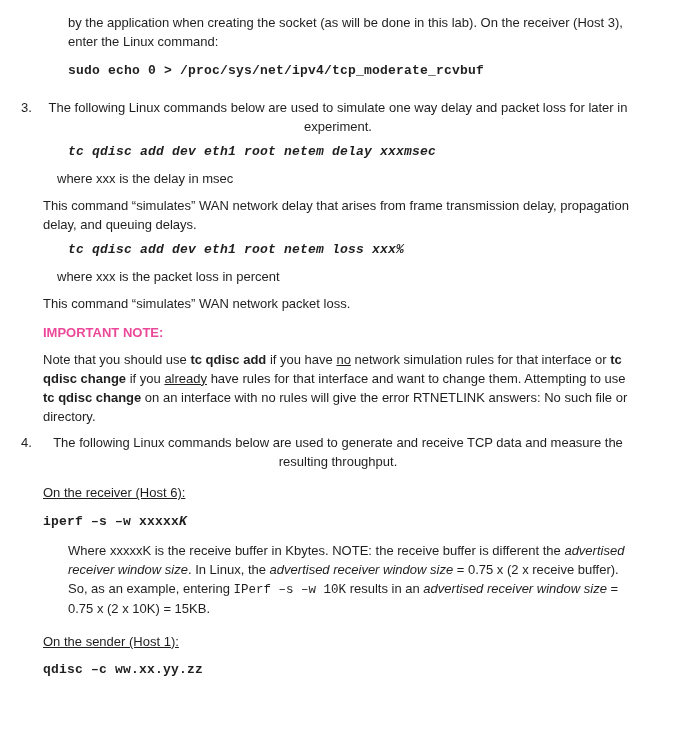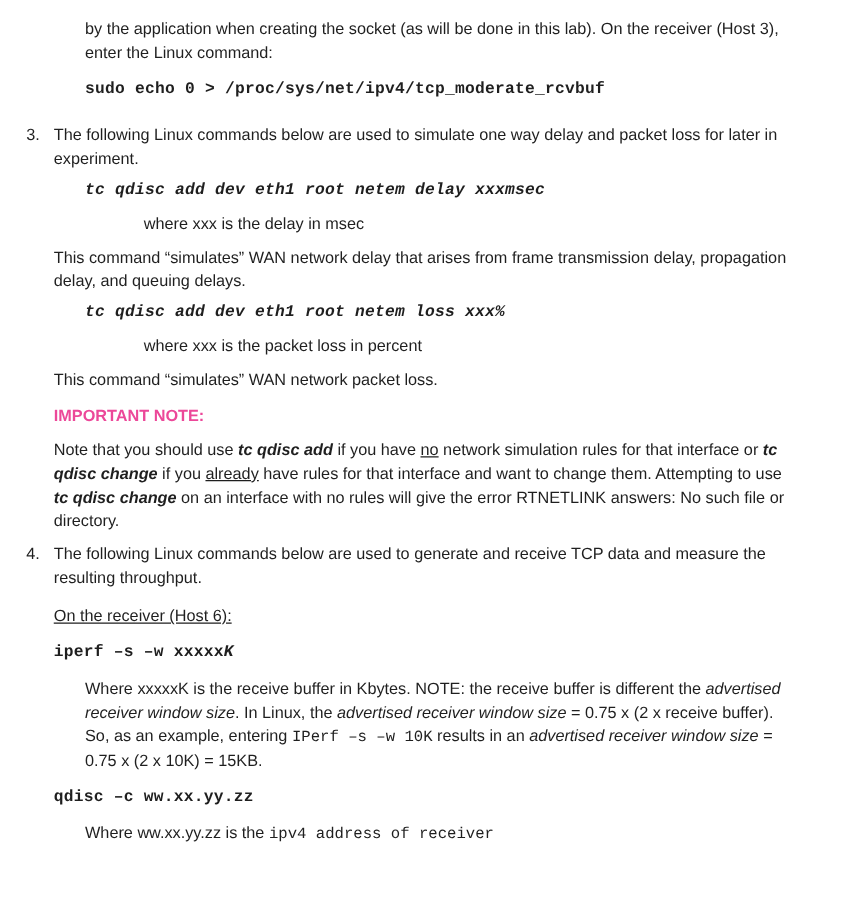--- a/index.html
+++ b/index.html
@@ -10,21 +10,21 @@
     color:#1f1f1f;
     font-family:"Liberation Sans", sans-serif;
     font-size:13px;
     line-height:1.46;
     padding:14px 43px 12px 0;
     overflow:hidden;
   }
   p { margin:0; }
   .ind-a { margin-left:68px; }   
   .ind-b { margin-left:43px; }   
-  .ind-c { margin-left:115px; }  
+  .ind-c { margin-left:57px; }  
   .mt6  { margin-top:6px; }
   .mt8  { margin-top:8px; }
   .mt10 { margin-top:10px; }
   .mt12 { margin-top:12px; }
   .mt14 { margin-top:14px; }
   .mt18 { margin-top:18px; }
   .code {
     font-family:"Liberation Mono","DejaVu Sans Mono",monospace;
     font-weight:bold;
     font-size:13px;
@@ -32,28 +32,28 @@
   }
   .code-bi { font-style:italic; }
   .mono {
     font-family:"Liberation Mono","DejaVu Sans Mono",monospace;
     font-size:12.5px;
   }
   .mono-i {
     font-family:"Liberation Mono","DejaVu Sans Mono",monospace;
     font-size:12.5px;
   }
-  .bi { font-weight:bold; font-style:italic; }
+  .bi { font-weight:bold; }
   .i  { font-style:italic; }
   .u  { text-decoration:underline; }
   .red { color:#ec4899; font-weight:bold; }
   .underline { text-decoration:underline; }
   .list-row { display:flex; }
   .list-row .num { width:22px; margin-left:21px; flex:0 0 22px; }
-  .list-row .li-text { flex:1; }
+  .list-row .li-text { flex:1;text-align:center; }
 </style>
 </head>
 <body>
 
 <div class="page">
 
   <p class="ind-a">by the application when creating the socket (as will be done in this lab). On the receiver (Host 3), enter the Linux command:</p>
 
   <p class="code ind-a mt10">sudo echo 0 &gt; /proc/sys/net/ipv4/tcp_moderate_rcvbuf</p>
 
@@ -82,18 +82,19 @@
     <span class="num">4.</span>
     <p class="li-text">The following Linux commands below are used to generate and receive TCP data and measure the resulting throughput.</p>
   </div>
 
   <p class="ind-b underline mt12">On the receiver (Host 6):</p>
 
   <p class="code ind-b mt10"><span>iperf –s –w xxxxx</span><span class="i">K</span></p>
 
   <p class="ind-a mt10"><span>Where xxxxxK is the receive buffer in Kbytes. NOTE: the receive buffer is different the </span><span class="i">advertised receiver window size</span><span>.  In Linux, the </span><span class="i">advertised receiver window size</span><span> = 0.75 x (2 x receive buffer). So, as an example, entering </span><span class="mono">IPerf –s –w 10K</span><span> results in an </span><span class="i">advertised receiver window size</span><span> = 0.75 x (2 x 10K) = 15KB.</span></p>
 
+  <p class="ind-b underline mt14">On the sender (Host 1):</p>
 
   <p class="code ind-b mt10">qdisc –c ww.xx.yy.zz</p>
 
   <p class="ind-a mt10"><span>Where ww.xx.yy.zz is the </span><span class="mono-i">ipv4 address of receiver</span></p>
 
 </div>
 
 </body></html>

